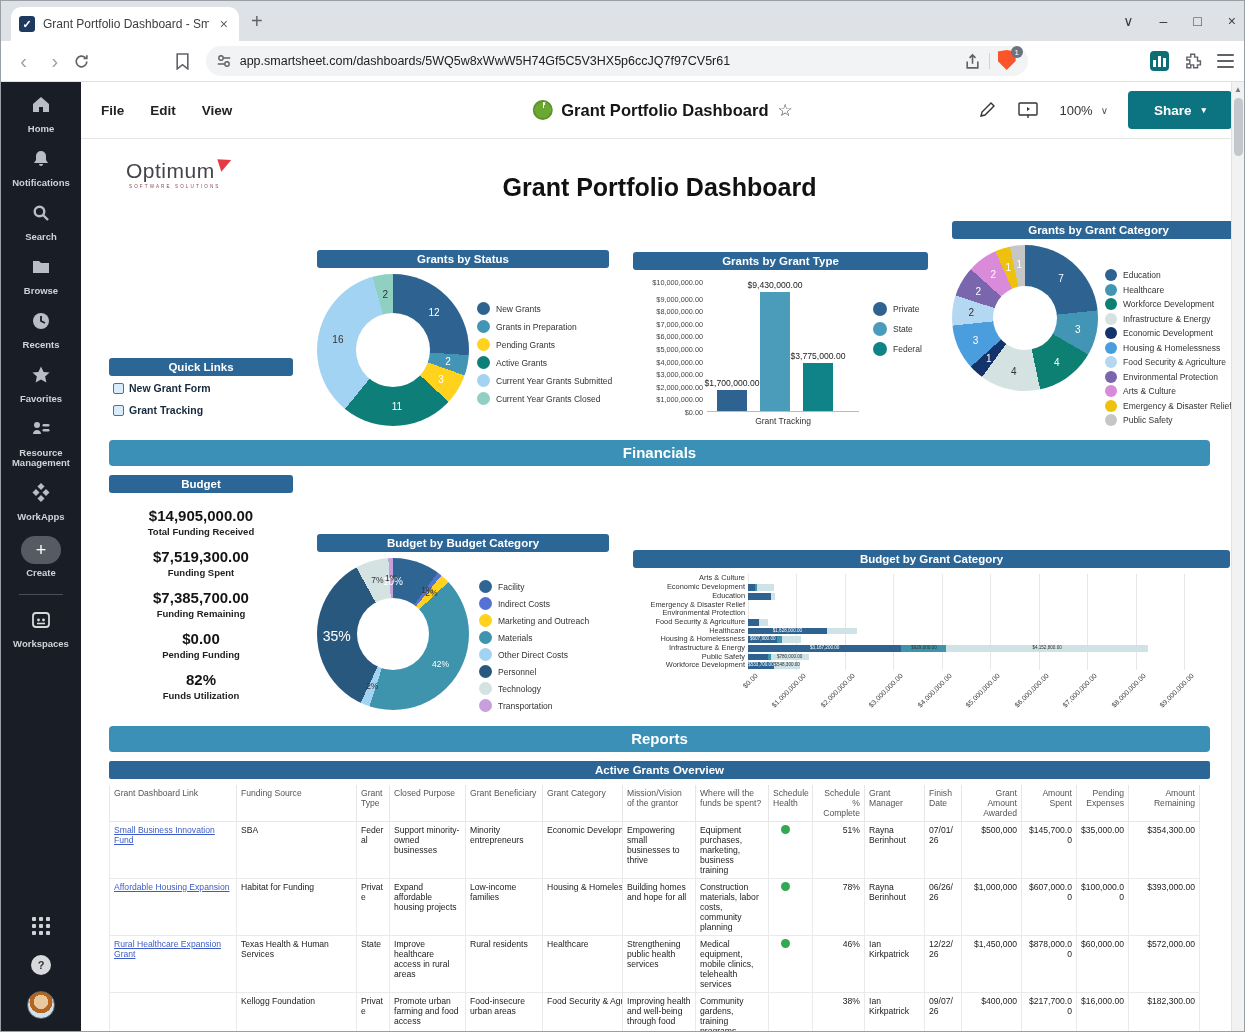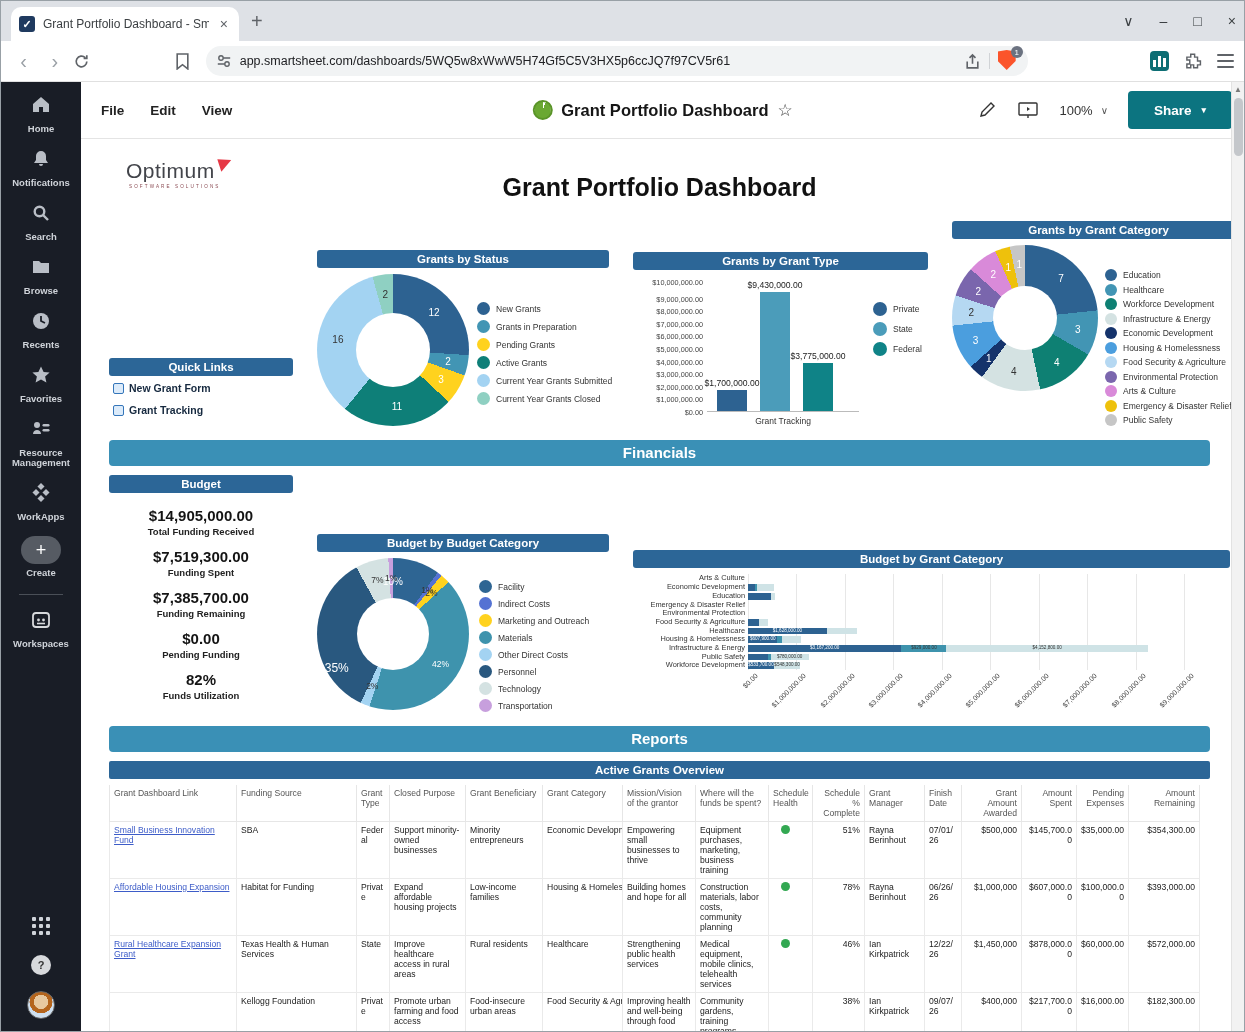--- a/index.html
+++ b/index.html
@@ -500,21 +500,21 @@
           </div>
           <div class="panel" style="width:292px">
             <div class="phead">Budget by Budget Category</div>
             <div class="donut-wrap" id="budget-donut">
                 <div class="donut" style="height: 152px; width: 152px; --hole: 72px; background: conic-gradient(rgb(46, 101, 147) 0deg, rgb(46, 101, 147) 36deg, rgb(84, 114, 211) 36deg, rgb(84, 114, 211) 39.6deg, rgb(255, 210, 30) 39.6deg, rgb(255, 210, 30) 46.8deg, rgb(62, 147, 173) 46.8deg, rgb(62, 147, 173) 198deg, rgb(163, 211, 242) 198deg, rgb(163, 211, 242) 205.2deg, rgb(41, 88, 127) 205.2deg, rgb(41, 88, 127) 331.2deg, rgb(212, 226, 226) 331.2deg, rgb(212, 226, 226) 356.4deg, rgb(199, 159, 221) 356.4deg, rgb(199, 159, 221) 360deg);">
                   <span class="dlabel" style="left: 76px; top: 22.5126px; color: rgb(255, 255, 255); font-size: 10px;">10%</span>
                   <span class="dlabel" style="left: 110.47px; top: 31.5617px; color: rgb(51, 51, 51); font-size: 8.5px;">1%</span>
                   <span class="dlabel" style="left: 114.499px; top: 35.0028px; color: rgb(51, 51, 51); font-size: 8.5px;">2%</span>
                   <span class="dlabel" style="left: 123.485px; top: 106.135px; color: rgb(255, 255, 255); font-size: 8.5px;">42%</span>
                   <span class="dlabel" style="left: 55.2967px; top: 128.291px; color: rgb(51, 51, 51); font-size: 8.5px;">2%</span>
-                  <span class="dlabel" style="left: 19.7878px; top: 77.7665px; color: rgb(255, 255, 255); font-size: 12px; margin-top: 32px;">35%</span>
+                  <span class="dlabel" style="left: 19.7878px; top: 77.7665px; color: rgb(255, 255, 255); font-size: 14px;">35%</span>
                   <span class="dlabel" style="left: 60.3095px; top: 21.9931px; color: rgb(51, 51, 51); font-size: 8.5px;">7%</span>
                   <span class="dlabel" style="left: 74.2335px; top: 19.7878px; color: rgb(51, 51, 51); font-size: 8.5px;">1%</span>
                 </div>
                 <div class="legend" style="margin-left: 10px; margin-top: 22px; gap: 4px;">
                   <div class="legend-item">
                     <span class="lswatch" style="height: 13px; width: 13px; background: rgb(46, 101, 147);"></span>
                     <span class="llabel">Facility</span>
                   </div>
                   <div class="legend-item">
                     <span class="lswatch" style="height: 13px; width: 13px; background: rgb(84, 114, 211);"></span>

